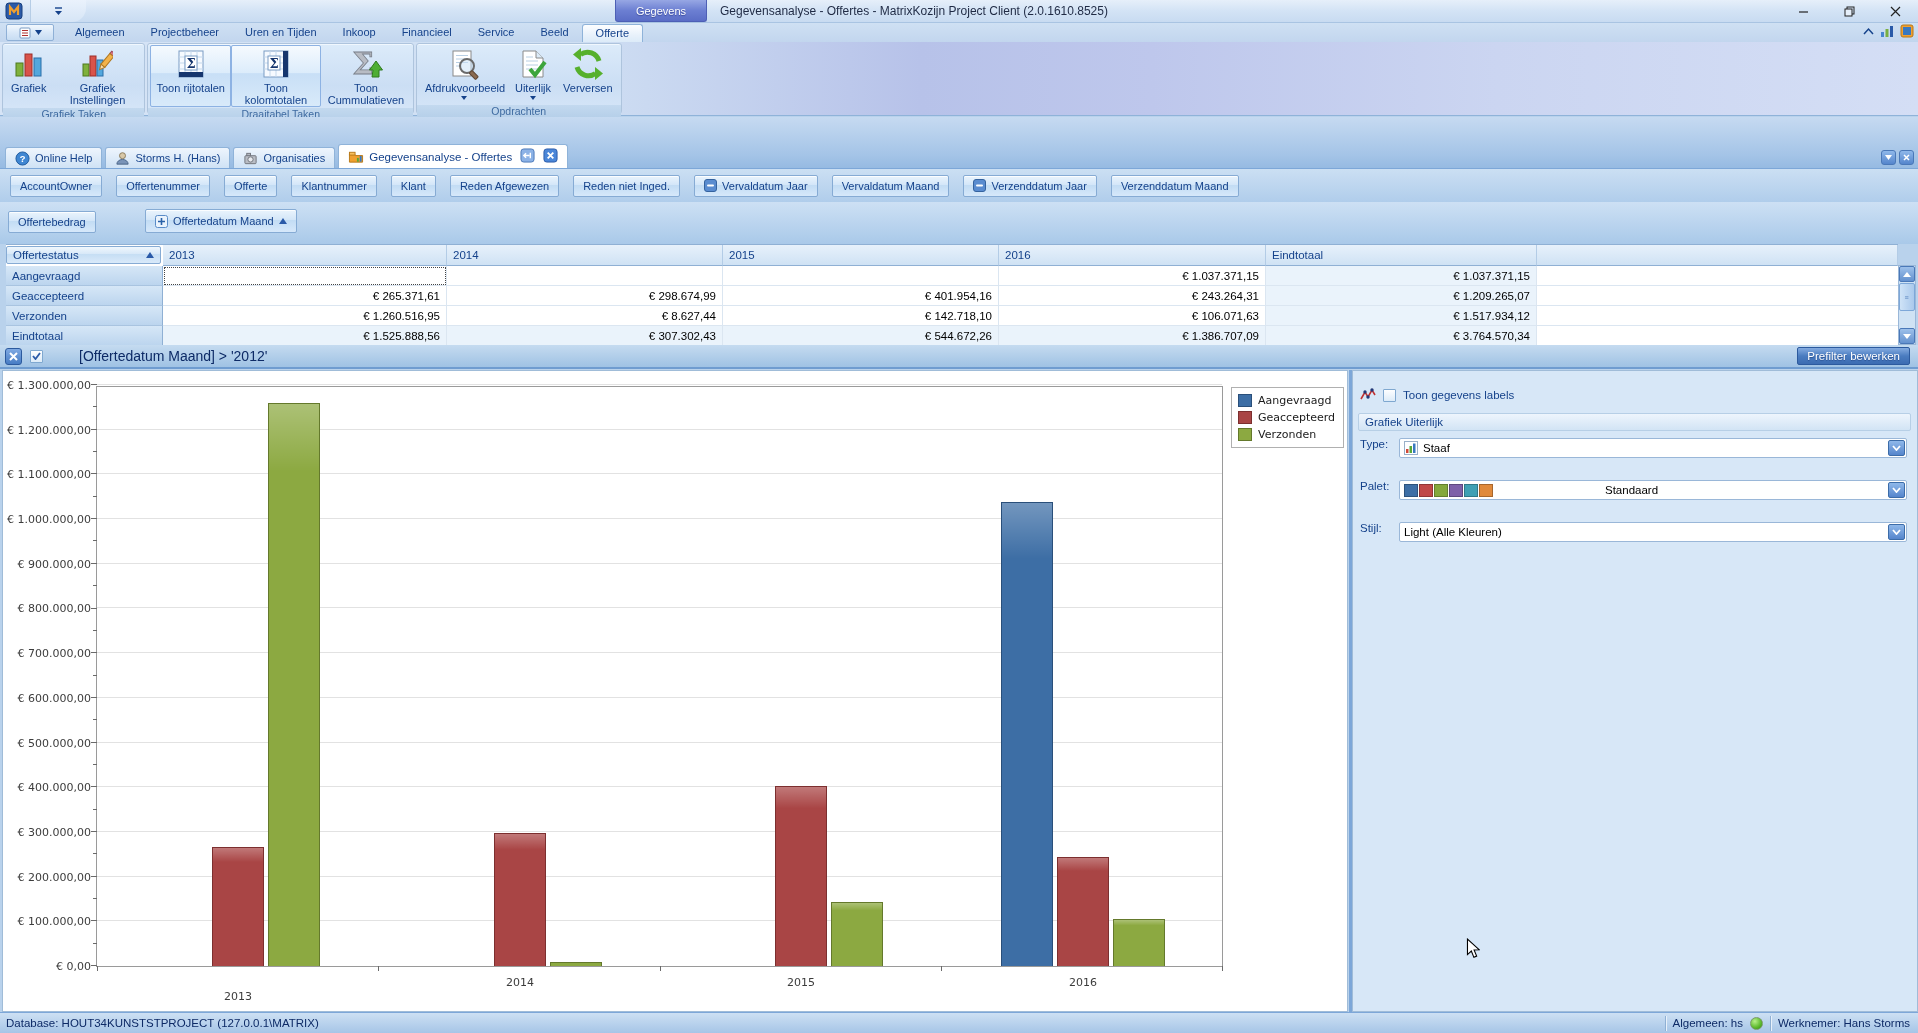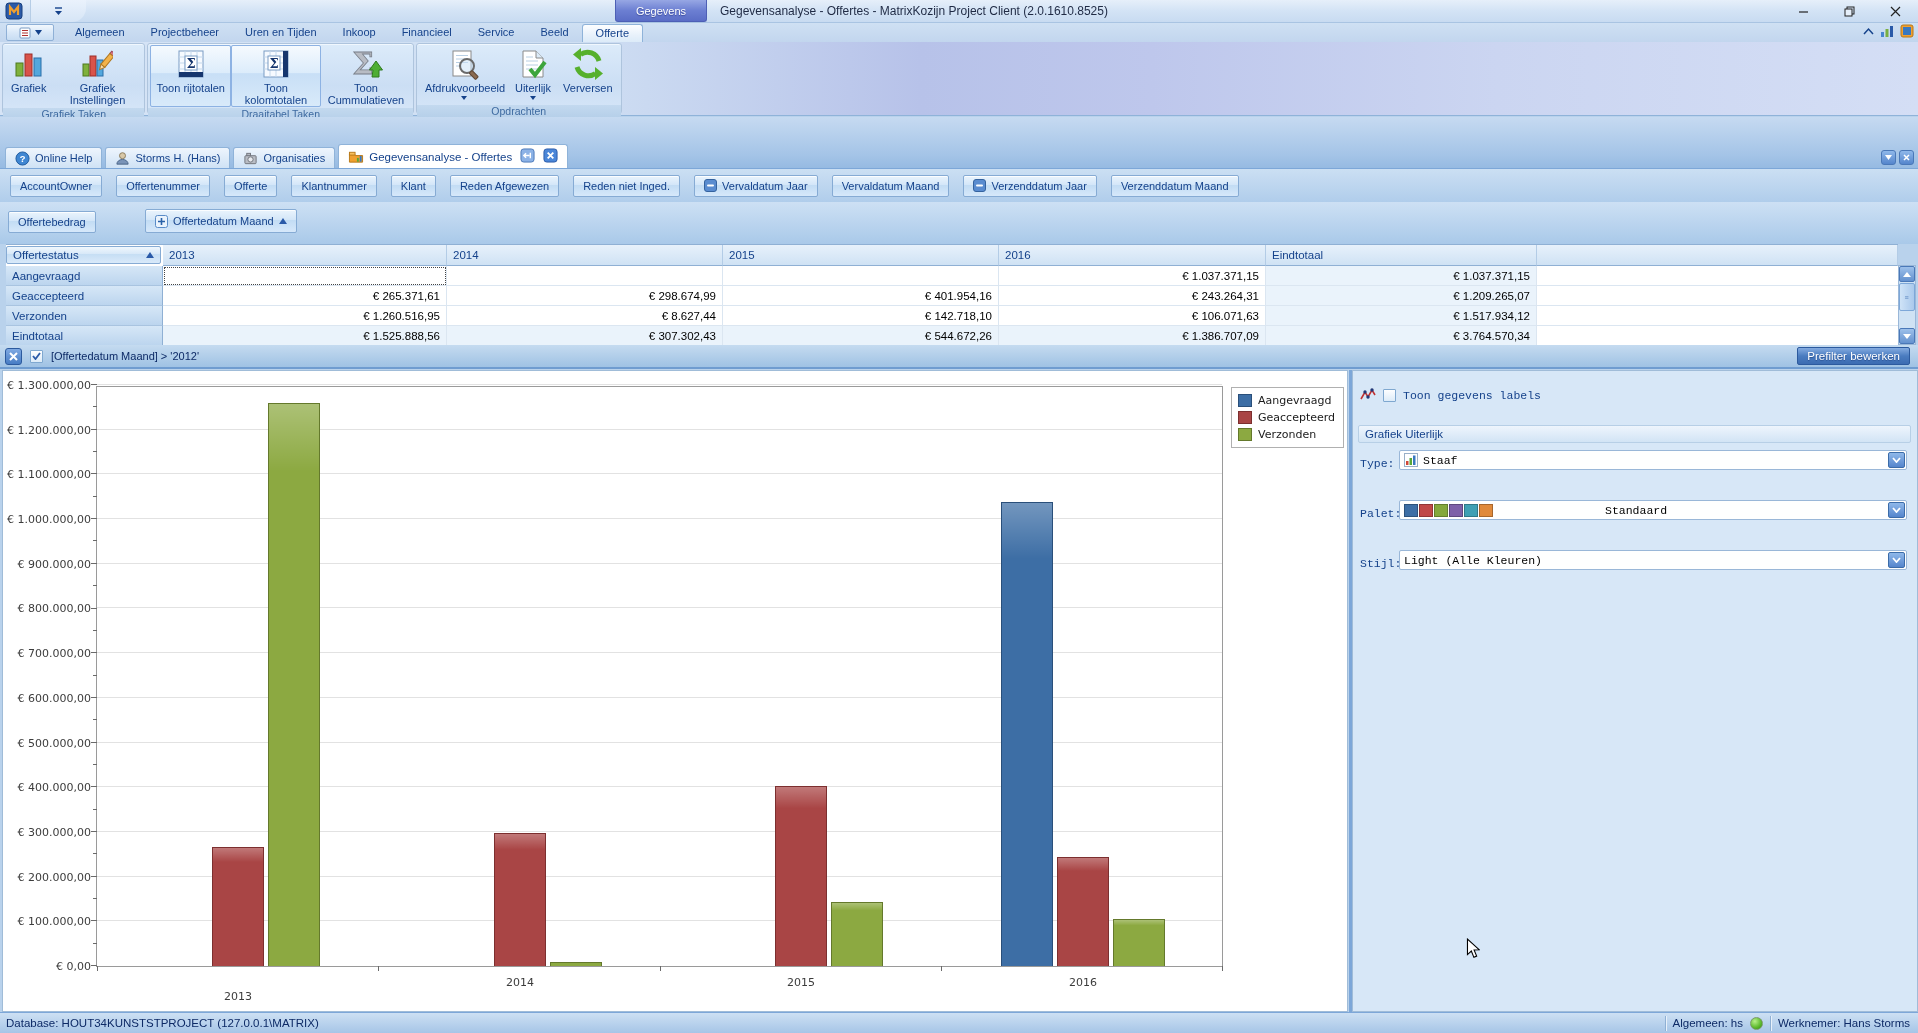--- a/index.html
+++ b/index.html
@@ -93,21 +93,21 @@
     display:flex; align-items:center; justify-content:center; color:#5a86c0; font-size:7px; letter-spacing:1px; }
   .scr-track { flex:1; }
 
   
   #filter-bar { position:absolute; top:345px; left:0; width:1918px; height:24px;
     background:linear-gradient(180deg,#c5dbf0,#9fc2e4); border-bottom:2px solid #6f9cd0; display:flex; align-items:center; gap:8px; padding:0 5px; }
   #filter-close { width:17px; height:17px; border:1px solid #2c5a9e; border-radius:3px;
     background:linear-gradient(180deg,#7fa9e2,#477cc4); display:flex; align-items:center; justify-content:center; }
   .checkbox { width:13px; height:13px; border:1px solid #7fa8d0; border-radius:1px;
     background:linear-gradient(180deg,#fdfeff,#dcebf8); display:flex; align-items:center; justify-content:center; }
-  #filter-expr { color:#0d2a66; font-size:11px; flex:1; }
+  #filter-expr { color:#0d2a66; font-size:14px; flex:1;margin-left:28px; }
   #prefilter-btn { height:18px; padding:0 9px; margin-right:3px; color:#fff; font-size:11.5px; display:flex; align-items:center;
     background:linear-gradient(180deg,#84abe0,#4a7cc0 50%,#3c6cb2); border:1px solid #2c5a9e; border-radius:2px; text-shadow:0 1px 1px #2a5090; }
 
   
   #chart-panel { position:absolute; left:2px; top:370px; width:1346px; height:642px; background:#fff; border:1px solid #a0bcd8; }
   #plot { position:absolute; left:93px; top:15px; width:1127px; height:581px; border:1px solid #9a9a9a; background:#fff; }
   .gridline { position:absolute; left:0; width:100%; height:1px; background:#e2e2e2; }
   .ytick { position:absolute; height:1px; background:#6a6a6a; }
   .ylabel { position:absolute; left:-92px; width:86px; text-align:right; color:#3c3c3c; font-size:11px; font-family:"DejaVu Sans",sans-serif; }
   .xlabel { position:absolute; width:70px; text-align:center; color:#3c3c3c; font-size:11px; font-family:"DejaVu Sans",sans-serif; }
@@ -116,23 +116,23 @@
   #legend { position:absolute; left:1228px; top:16px; border:1px solid #b0b0b0; background:#fff; padding:6px 8px 6px 6px;
     display:flex; flex-direction:column; gap:4px; }
   .leg-item { display:flex; align-items:center; gap:6px; color:#1a1a1a; font-size:11px; font-family:"DejaVu Sans",sans-serif; white-space:nowrap; }
   .leg-swatch { width:14px; height:13px; border:1px solid; }
 
   
   #splitter { position:absolute; left:1349px; top:370px; width:3px; height:642px; background:#7da7d8; }
   #settings-panel { position:absolute; left:1352px; top:370px; width:566px; height:642px; background:#d7e7f7; border:1px solid #a0bcd8; padding:9px 6px 0 5px; }
   .section-header { height:18px; background:linear-gradient(180deg,#eef5fd,#d2e4f5); border:1px solid #b7cfe6; border-radius:2px;
     color:#15428b; font-size:11.5px; display:flex; align-items:center; padding:0 6px; }
-  .section-body { padding:7px 4px 22px 2px; display:flex; flex-direction:column; gap:9px;font-family:Liberation Mono, monospace; }
+  .section-body { padding:7px 4px 10px 2px; display:flex; flex-direction:column; gap:9px; }
   .opt-row { display:flex; align-items:center; gap:7px; color:#15428b; font-size:11.5px; }
-  .fld-row { display:flex; align-items:flex-end; gap:6px; margin-bottom:21px; color:#15428b; font-size:11.5px; }
+  .fld-row { display:flex; align-items:flex-start; gap:6px; margin-bottom:13px; color:#15428b; font-size:11.5px; }
   .fld-label { width:33px; }
   .fld-box { position:relative; flex:1; height:20px; background:#fff; border:1px solid #9ab7d8; border-radius:2px;
     display:flex; align-items:center; gap:5px; padding:0 22px 0 4px; color:#000; }
   .fld-chevron { position:absolute; right:1px; top:1px; width:17px; height:16px; border:1px solid #3c6ca8; border-radius:2px;
     background:linear-gradient(180deg,#8fb8ea,#5585cc); display:flex; align-items:center; justify-content:center; }
   .swatch { width:14px; height:13px; display:inline-block; border:1px solid rgba(0,0,0,.25); margin-right:1px; }
   .palet-text { position:absolute; left:205px; }
 
   
   #status-bar { position:absolute; left:0; top:1012px; width:1918px; height:21px;

